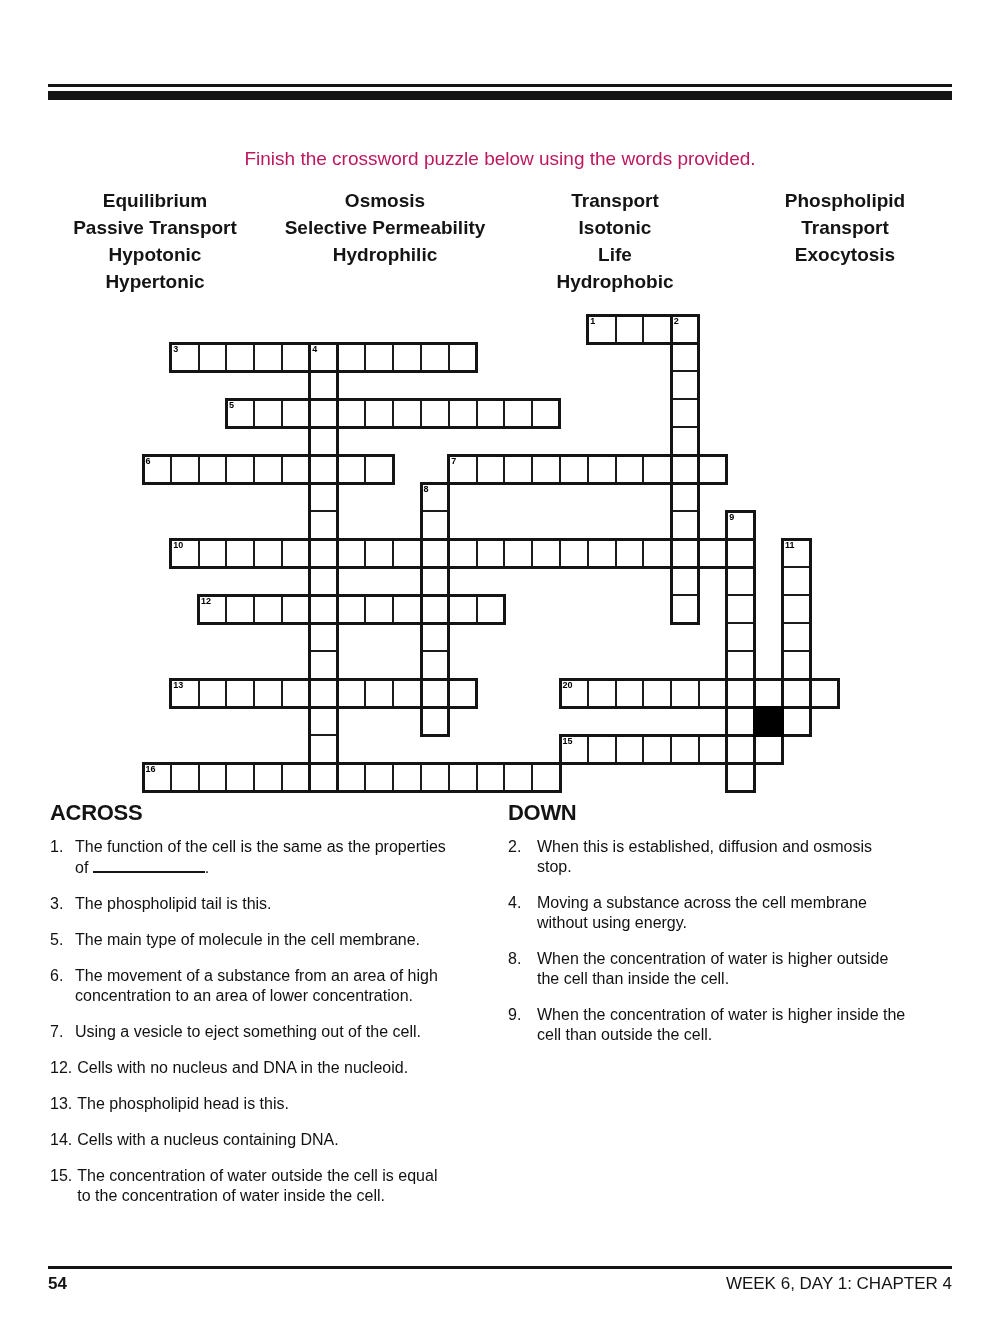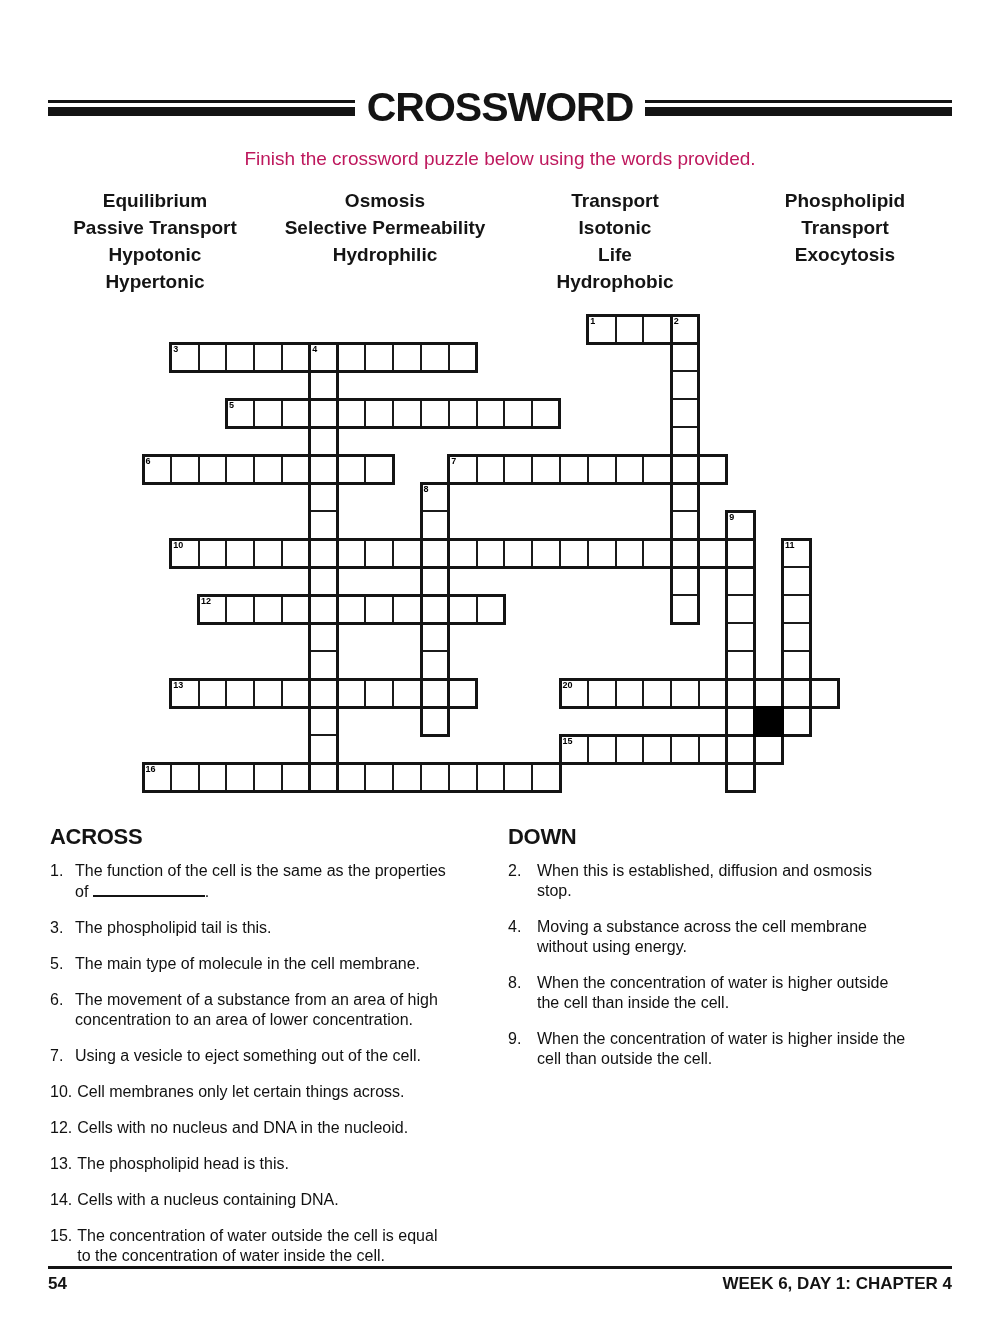--- a/index.html
+++ b/index.html
@@ -23,46 +23,45 @@
 
   
   #crossword-grid { position:absolute; left:143px; top:315px; width:696px; height:477px; }
   .word-bg { position:absolute; background:#ffffff; }
   .sep { position:absolute; background:#1b1b1b; }
   .word-outline { position:absolute; border:3px solid #141414; box-sizing:border-box; background:transparent; }
   .black-cell { position:absolute; background:#000000; }
   .cell-num { position:absolute; font-size:9px; font-weight:bold; line-height:9px; color:#000; }
 
   
-  .clues { position:absolute; top:824px; }
+  .clues { position:absolute; top:800px; }
   #across-section { left:50px; width:448px; }
   #down-section { left:508px; width:452px; }
   .clues-title { font-size:22px; font-weight:800; margin-bottom:11px; letter-spacing:-0.3px; }
   .clue { display:flex; margin-bottom:16px; font-size:16px; line-height:20px; color:#111; }
   .clue-num { flex:0 0 auto; min-width:20px; margin-right:5px; text-align:left; }
   #down-section .clue-num { min-width:24px; }
   .clue-text { max-width:374px; }
   .blank-line { display:inline-block; width:112px; border-bottom:2px solid #141414; height:14px; vertical-align:baseline; }
 
   
   .footer-rule { position:absolute; left:48px; right:48px; top:1266px; height:3px; background:#141414; }
   .footer-left { position:absolute; left:48px; top:1274px; font-size:17px; font-weight:bold; }
-  .footer-right { position:absolute; right:48px; top:1274px; font-size:17px; font-weight:bold; }
+  .footer-right { position:absolute; right:48px; top:1274px; font-size:17px; font-weight:normal; }
 </style>
 </head>
 <body>
 
 <div class="page">
 
   <div class="header-rule">
     <div class="rule-side">
       <div class="rule-thin"></div>
       <div class="rule-thick"></div>
     </div>
-    <div class="page-title">CROSSWORD</div>
     <div class="rule-side">
       <div class="rule-thin"></div>
       <div class="rule-thick"></div>
     </div>
   </div>
 
   <div class="instruction">Finish the crossword puzzle below using the words provided.</div>
 
   <div class="word-bank" id="word-bank">
       <div class="bank-col">
@@ -317,24 +316,20 @@
         </div>
         <div class="clue">
           <span class="clue-num">6.</span>
           <span class="clue-text">The movement of a substance from an area of high concentration to an area of lower concentration.</span>
         </div>
         <div class="clue">
           <span class="clue-num">7.</span>
           <span class="clue-text">Using a vesicle to eject something out of the cell.</span>
         </div>
         <div class="clue">
-          <span class="clue-num">10.</span>
-          <span class="clue-text">Cell membranes only let certain things across.</span>
-        </div>
-        <div class="clue">
           <span class="clue-num">12.</span>
           <span class="clue-text">Cells with no nucleus and DNA in the nucleoid.</span>
         </div>
         <div class="clue">
           <span class="clue-num">13.</span>
           <span class="clue-text">The phospholipid head is this.</span>
         </div>
         <div class="clue">
           <span class="clue-num">14.</span>
           <span class="clue-text">Cells with a nucleus containing DNA.</span>

